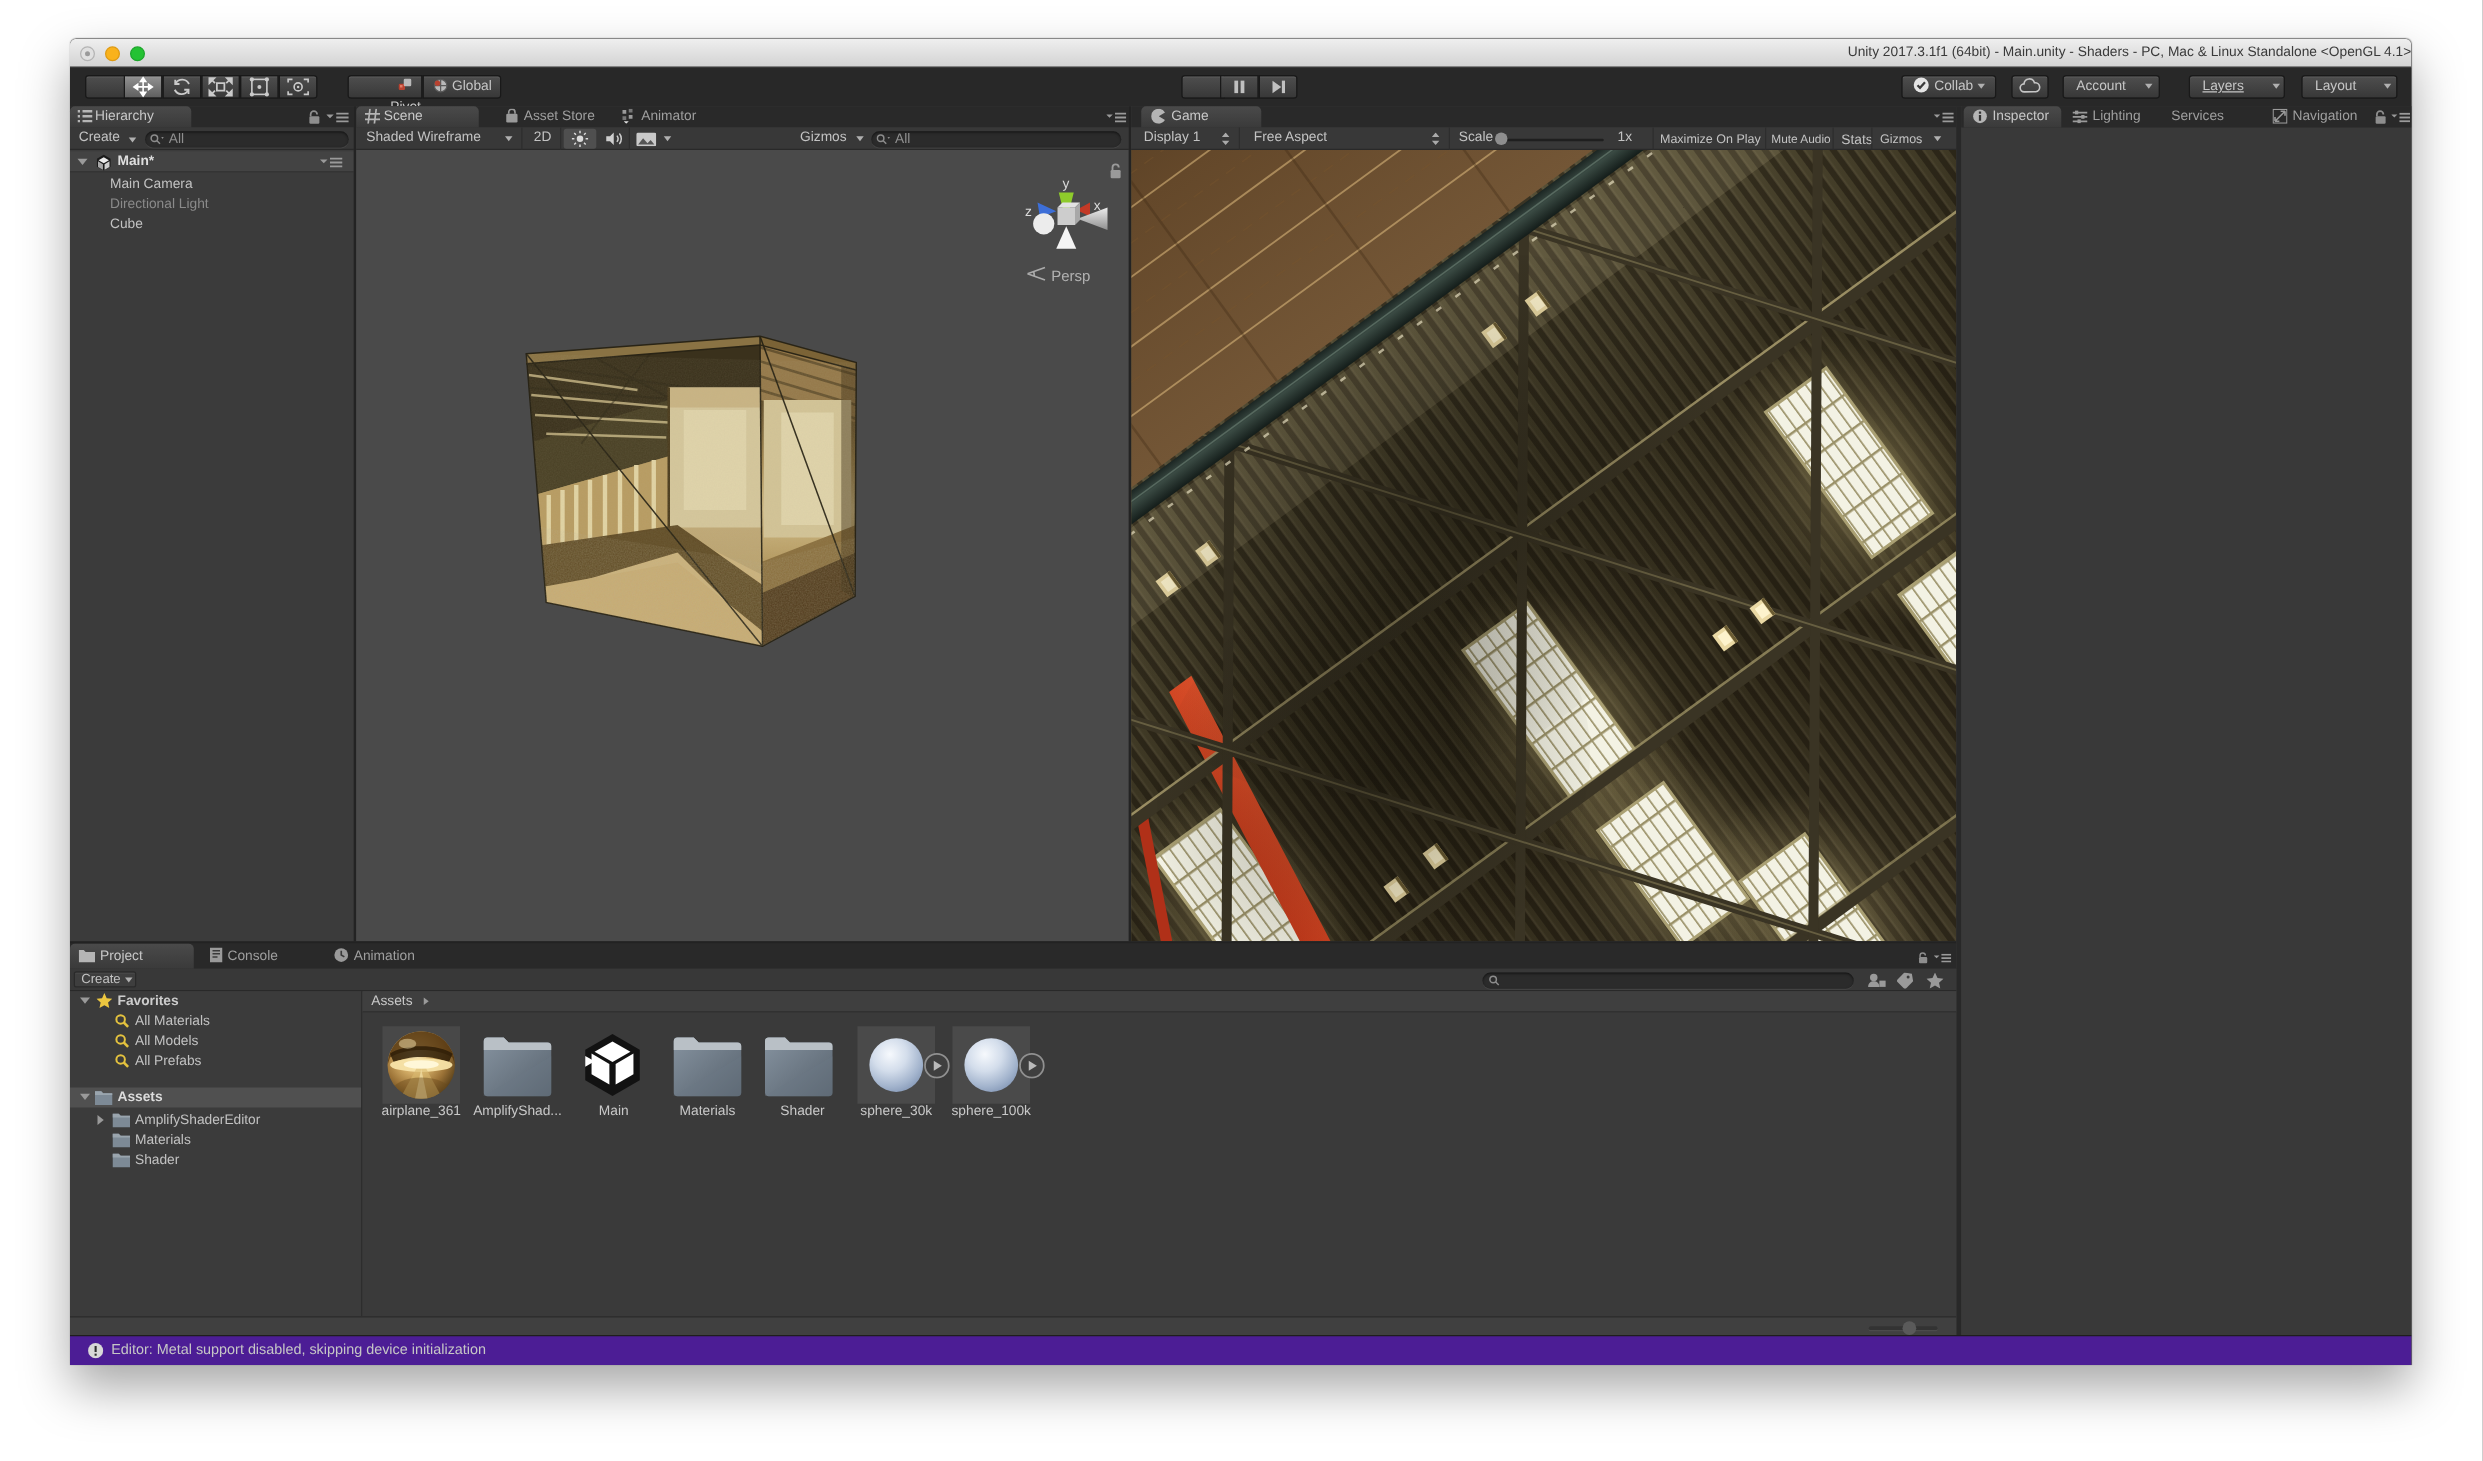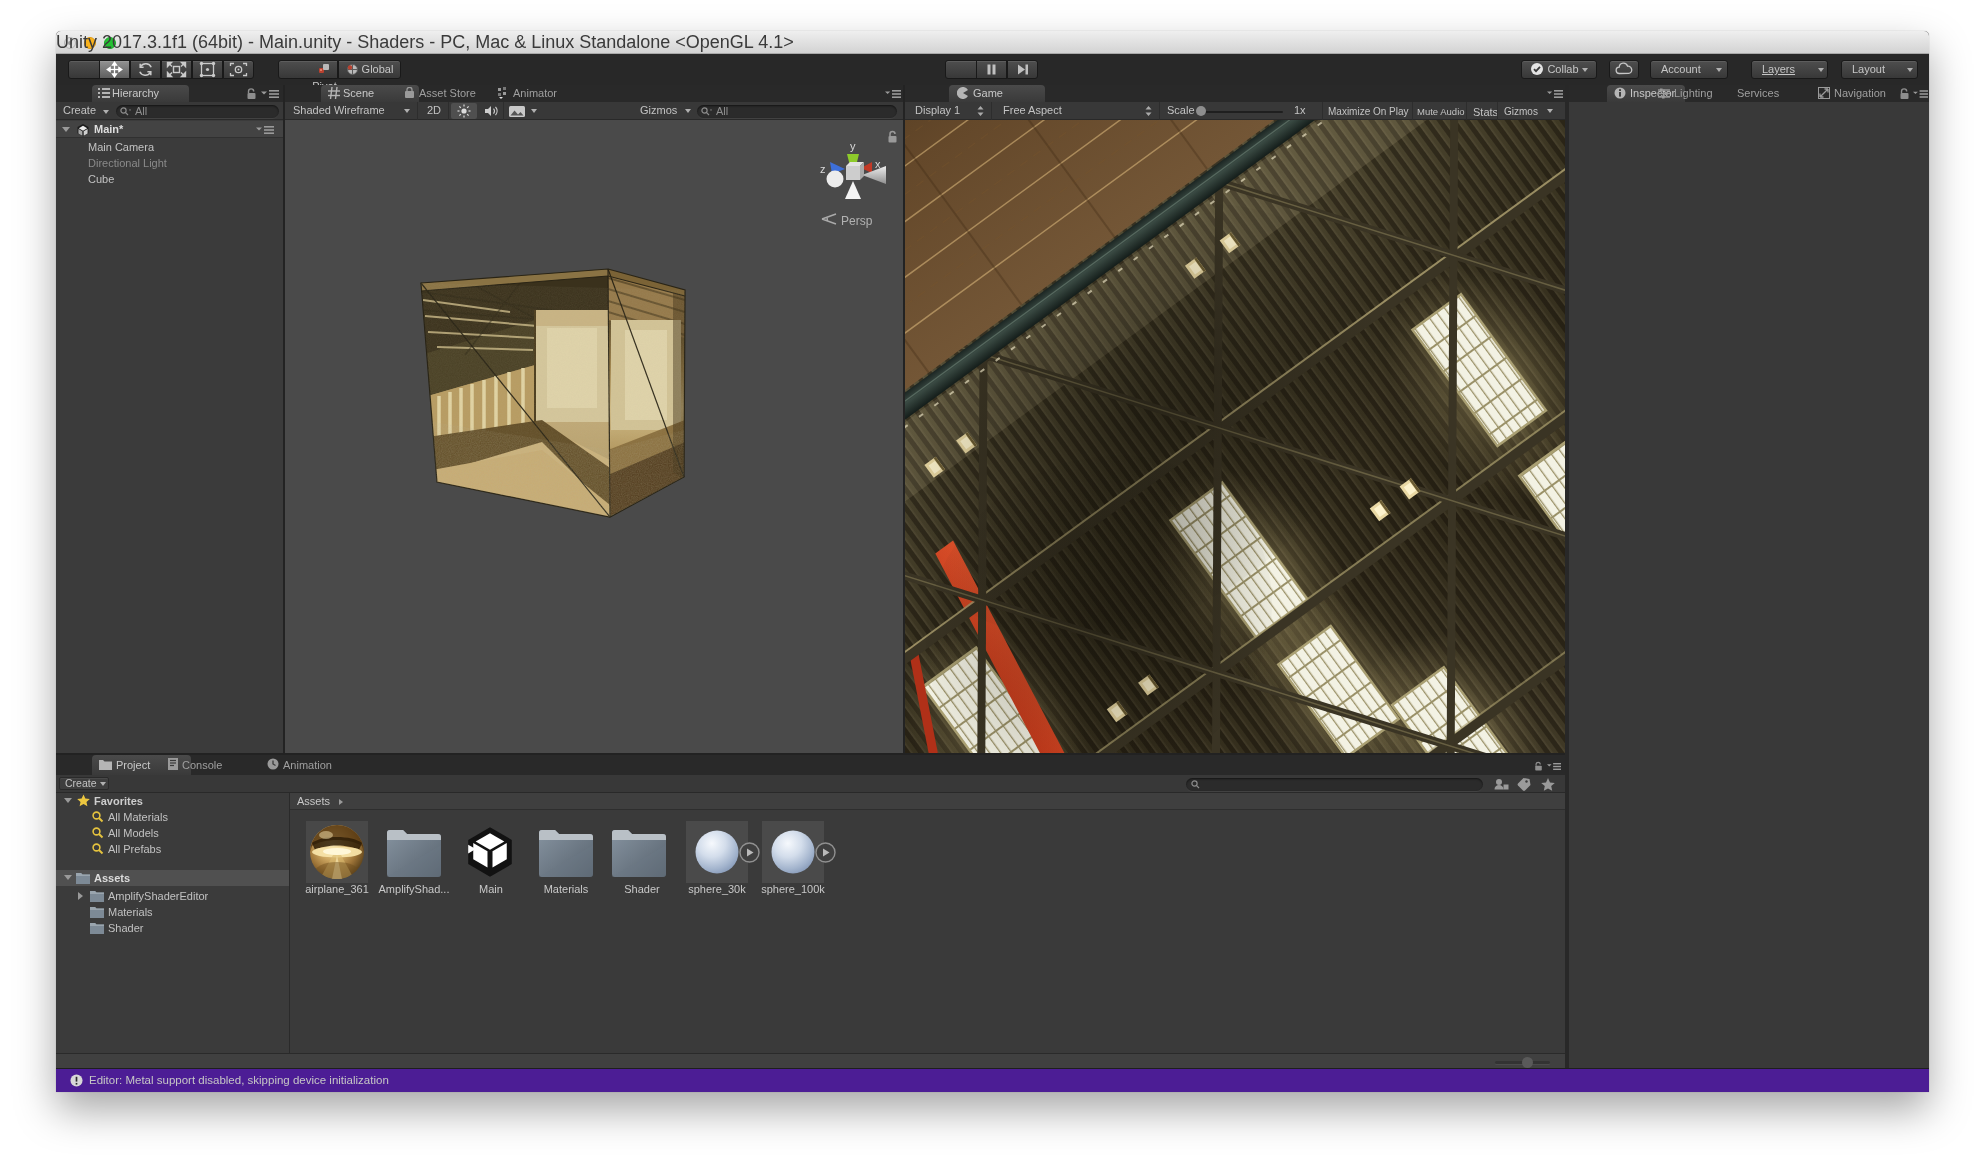--- a/index.html
+++ b/index.html
@@ -1,30 +1,30 @@
 <!DOCTYPE html>
 <html><head>
 <meta charset="utf-8">
 <style>
 html,body{margin:0;padding:0;background:#fff;width:1986px;height:1169px;overflow:hidden;}
 *{box-sizing:border-box;font-family:"Liberation Sans",sans-serif;-webkit-font-smoothing:antialiased;}
 .abs{position:absolute;}
 #win{position:absolute;left:56px;top:31px;width:1873px;height:1061px;border-radius:5px 5px 0 0;box-shadow:0 18px 40px rgba(0,0,0,.35), 0 0 1px rgba(0,0,0,.4);background:#282828;}
 #titlebar{position:absolute;left:0;top:0;width:100%;height:23px;border-radius:5px 5px 0 0;background:linear-gradient(#efefef,#d3d3d3);border-bottom:1px solid #a9a9a9;}
-#title{position:absolute;left:0;top:0;width:100%;height:23px;line-height:23px;text-align:left;font-size:18px;color:#3a3a3a;}
+#title{position:absolute;left:0;top:0;width:100%;height:23px;line-height:23px;text-align:right;font-size:11px;color:#3a3a3a;}
 .tl{position:absolute;top:6px;width:12px;height:12px;border-radius:50%;}
 #toolbar{position:absolute;left:0;top:23px;width:100%;height:31px;background:#282828;}
 .btn{position:absolute;top:6px;height:19px;background:linear-gradient(#4e4e4e,#383838);border:1px solid #191919;box-shadow:inset 0 1px 0 rgba(255,255,255,.09);}
 .btn.sel{background:linear-gradient(#929292,#5f5f5f);}
 .btn.first{border-radius:3px 0 0 3px;padding-left:33px;}
 .btn.last{border-radius:0 3px 3px 0;}
 .btn.solo{border-radius:3px;}
 .btxt{color:#c6c6c6;font-size:11px;line-height:17px;}
 .tabstrip{position:absolute;left:0;top:0;width:100%;height:17px;background:#292929;}
-.tab{position:absolute;top:0;height:17px;background:linear-gradient(#4a4a4a,#3a3a3a);border-radius:4px 4px 0 0;color:#c8c8c8;font-size:11px;line-height:17px;margin-left:36px;}
+.tab{position:absolute;top:0;height:17px;background:linear-gradient(#4a4a4a,#3a3a3a);border-radius:4px 4px 0 0;color:#c8c8c8;font-size:11px;line-height:17px;}
 .tabghost{position:absolute;top:0;height:17px;color:#9f9f9f;font-size:11px;line-height:17px;}
 .ptool{position:absolute;left:0;top:17px;width:100%;height:18px;background:#383838;border-bottom:1px solid #292929;color:#c3c3c3;font-size:11px;}
 .pill{position:absolute;background:#2b2b2b;border-radius:7px;box-shadow:inset 0 1px 2px rgba(0,0,0,.55), 0 1px 0 rgba(255,255,255,.05);}
 .row{position:absolute;left:0;width:100%;height:16px;font-size:11px;color:#c2c2c2;line-height:16px;white-space:nowrap;}
 .dim{color:#8a8a8a;}
 .sepv{position:absolute;top:0;bottom:0;background:#232323;}
 .ddarrow{display:inline-block;width:0;height:0;border-left:3.5px solid transparent;border-right:3.5px solid transparent;border-top:4px solid #b0b0b0;vertical-align:middle;}
 </style>
 </head>
 <body>

